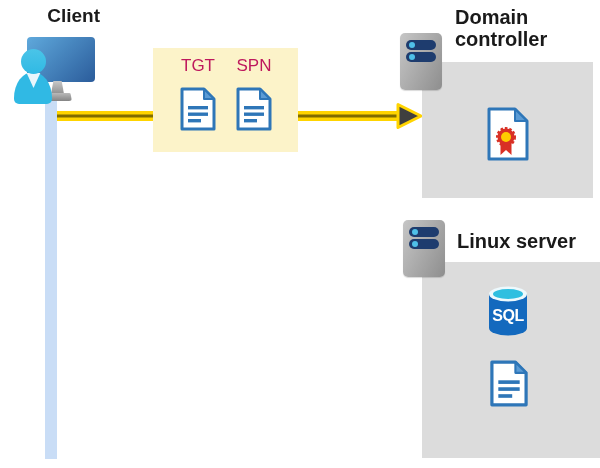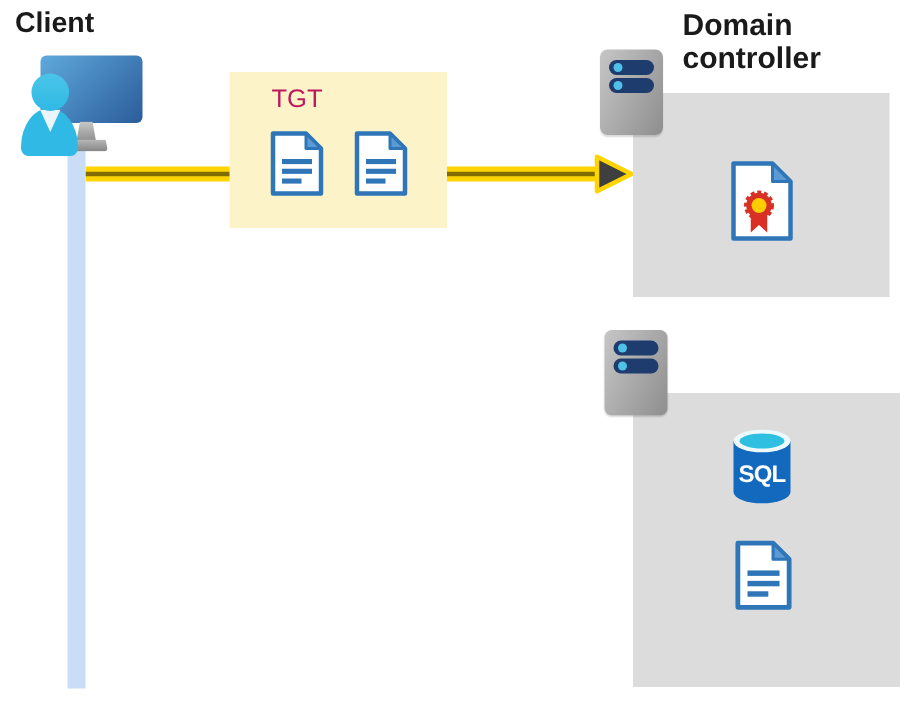--- a/index.html
+++ b/index.html
@@ -11,21 +11,21 @@
     --cert-red:#D93025; --cert-gold:#FFCC00;
     --monitor-blue-light:#5FA9DC; --monitor-blue-dark:#2B5C9B;
     --person-cyan:#30B9E4; --text-dark:#1A1A1A;
   }
   html,body{margin:0;padding:0;background:#fff;}
   #stage{position:relative;width:600px;height:468px;background:#fff;overflow:hidden;
          font-family:"Liberation Sans",sans-serif;color:var(--text-dark);}
   .abs{position:absolute;}
 
   
-  .client-label{left:10px;top:5px;width:90px;text-align:left;
+  .client-label{left:10px;top:5px;width:90px;text-align:right;
     font-size:19px;font-weight:bold;}
   .monitor-screen{left:27px;top:37px;width:68px;height:45px;border-radius:4px;
     background:linear-gradient(135deg,var(--monitor-blue-light) 0%,var(--monitor-blue-dark) 100%);}
   .monitor-neck{left:51px;top:81px;width:13px;height:13px;
     background:linear-gradient(180deg,#C8C8C8,#8F8F8F);
     clip-path:polygon(18% 0,82% 0,100% 100%,0 100%);}
   .monitor-base{left:45px;top:93px;width:27px;height:8px;border-radius:3px;
     background:linear-gradient(180deg,#B9B9B9,#848484);
     clip-path:polygon(6% 0,94% 0,100% 100%,0 100%);}
   .person-head{left:21px;top:49px;width:25px;height:25px;border-radius:50%;
@@ -104,20 +104,21 @@
   <div class="abs client-label">Client</div>
   <div class="abs monitor-screen"></div>
   <div class="abs monitor-neck"></div>
   <div class="abs monitor-base"></div>
   <div class="abs person-body"></div>
   <div class="abs person-collar"></div>
   <div class="abs person-head"></div>
 
   <div class="abs ticket-box">
     <div class="ticket-label tgt-label">TGT</div>
+    <div class="ticket-label spn-label">SPN</div>
     <svg class="ticket-doc tgt-doc" width="38" height="44" viewBox="0 0 38 44">
       <path class="doc-body" d="M3 2 H25 L35 12 V42 H3 Z"></path>
       <path class="doc-fold" d="M25 2 L35 12 H25 Z"></path>
       <rect class="doc-line" x="9" y="19" width="20" height="3.4"></rect>
       <rect class="doc-line" x="9" y="25.5" width="20" height="3.4"></rect>
       <rect class="doc-line" x="9" y="32" width="13" height="3.4"></rect>
     </svg>
     <svg class="ticket-doc spn-doc" width="38" height="44" viewBox="0 0 38 44">
       <path class="doc-body" d="M3 2 H25 L35 12 V42 H3 Z"></path>
       <path class="doc-fold" d="M25 2 L35 12 H25 Z"></path>
@@ -162,14 +163,15 @@
     </svg>
   </div>
   <div class="abs server-icon ls-server">
     <div class="server-slot slot-1">
         <span class="server-dot"></span>
       </div>
     <div class="server-slot slot-2">
         <span class="server-dot"></span>
       </div>
   </div>
+  <div class="abs section-title ls-title">Linux server</div>
 
 </div>
 
 </body></html>

